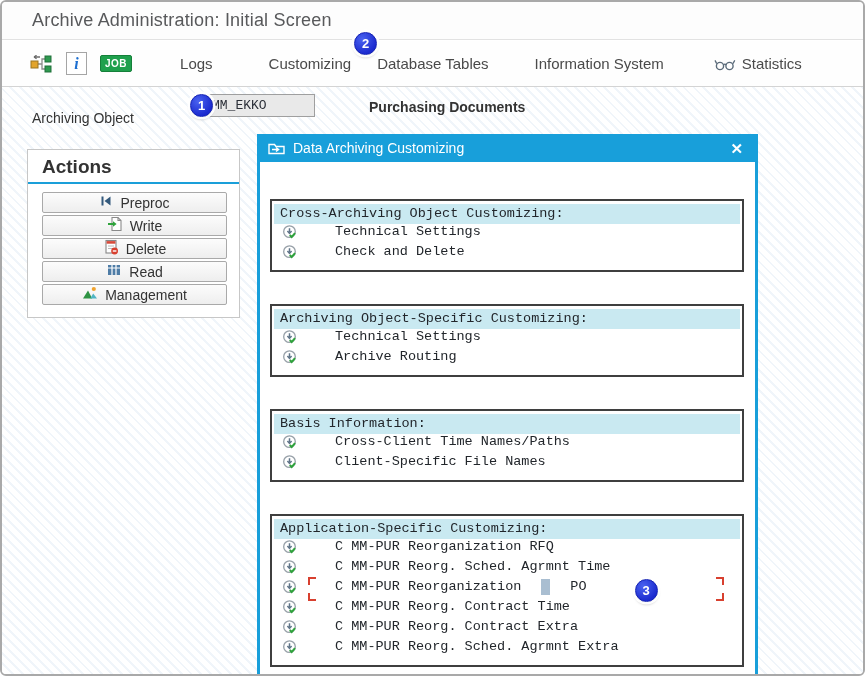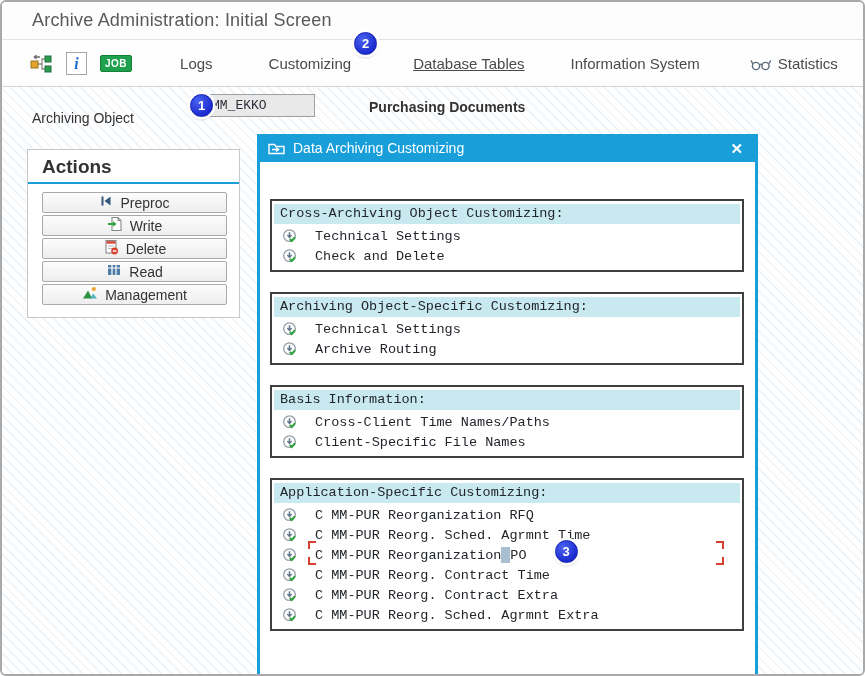--- a/index.html
+++ b/index.html
@@ -18,21 +18,21 @@
 
   
   .toolbar { position:absolute; top:39px; left:0; right:0; height:46px; background:#fefefe; border-bottom:1px solid #d4d4d4; display:flex; align-items:center; }
   .tb-icon { display:inline-flex; align-items:center; justify-content:center; cursor:pointer; }
   .tb-hier { margin-left:28px; }
   .tb-info { margin-left:14px; width:21px; height:23px; border:1px solid #a5a5a5; background:#fff; font-family:"Liberation Serif", serif; font-style:italic; font-weight:bold; font-size:16px; color:#1d6fd1; }
   .tb-job  { margin-left:13px; height:17px; padding:1px 4px; background:#1fa04d; border:1px solid #15803a; border-radius:2px; color:#fff; font-size:10px; font-weight:bold; letter-spacing:.5px; display:inline-flex; align-items:center; }
   .tb-btn { font-size:15px; color:#4a4a4a; cursor:pointer; white-space:nowrap; }
   .tb-logs { margin-left:48px; }
   .tb-customizing { margin-left:56px; }
-  .tb-dbtables { margin-left:62px;text-decoration:underline; }
+  .tb-dbtables { margin-left:26px; }
   .tb-infosys { margin-left:46px; }
   .tb-glasses { margin-left:50px; }
   .tb-stats { margin-left:6px; }
 
   
   .workarea {
     position:absolute; top:85px; left:0; right:0; bottom:0;
     background:repeating-linear-gradient(45deg, #f0f5fa 0px, #f0f5fa 2px, #ffffff 2px, #ffffff 7px);
   }
 
@@ -56,27 +56,27 @@
     font-size:14px; color:#333; cursor:pointer;text-align:right;
   }
 
   
   .dialog { position:absolute; left:255px; top:47px; width:501px; height:544px; background:#ffffff; border-left:3px solid #189fda; border-right:3px solid #189fda; }
   .dialog-titlebar { height:28px; background:#189fda; display:flex; align-items:center; color:#fff; }
   .dialog-title { font-size:14px; margin-left:8px; }
   .dialog-close { margin-left:auto; margin-right:12px; font-size:15px; font-weight:bold; cursor:pointer; line-height:1; }
   .dialog-body { padding:37px 0 0 10px; }
 
-  .dlg-section { width:474px; border:2px solid #3f3f3f; background:#fff; padding:3px 2px 6px 2px; margin-bottom:20px; }
+  .dlg-section { width:474px; border:2px solid #3f3f3f; background:#fff; padding:3px 2px 6px 2px; margin-bottom:32px; }
   .dlg-section.last { margin-bottom:0; }
   .sec-header {
     background:#c9e9f1; padding:2px 6px; height:20px;
     font-family:"Liberation Mono", monospace; font-size:13.5px; color:#22262b; white-space:pre;
   }
-  .sec-item { display:flex; align-items:flex-end; height:20px; padding-left:8px; cursor:pointer; position:relative; }
+  .sec-item { display:flex; align-items:flex-start; height:20px; padding-left:8px; cursor:pointer; position:relative;gap:20px; }
   .sec-item .exec { flex:0 0 auto; margin-right:18px; display:inline-flex; }
   .sec-item .lbl { font-family:"Liberation Mono", monospace; font-size:13.5px; color:#22262b; white-space:pre; }
 
   .cursor-block { display:inline-block; width:9px; height:16px; background:#a9bed1; vertical-align:-3px; }
 
   
   .hl-rect { position:absolute; left:34px; right:16px; top:-2px; bottom:-2px; pointer-events:none; }
   .hl-rect .c { position:absolute; width:8px; height:8px; border:0 solid #d8402f; }
   .hl-rect .tl { left:0; top:0; border-left-width:2px; border-top-width:2px; }
   .hl-rect .tr { right:0; top:0; border-right-width:2px; border-top-width:2px; }

